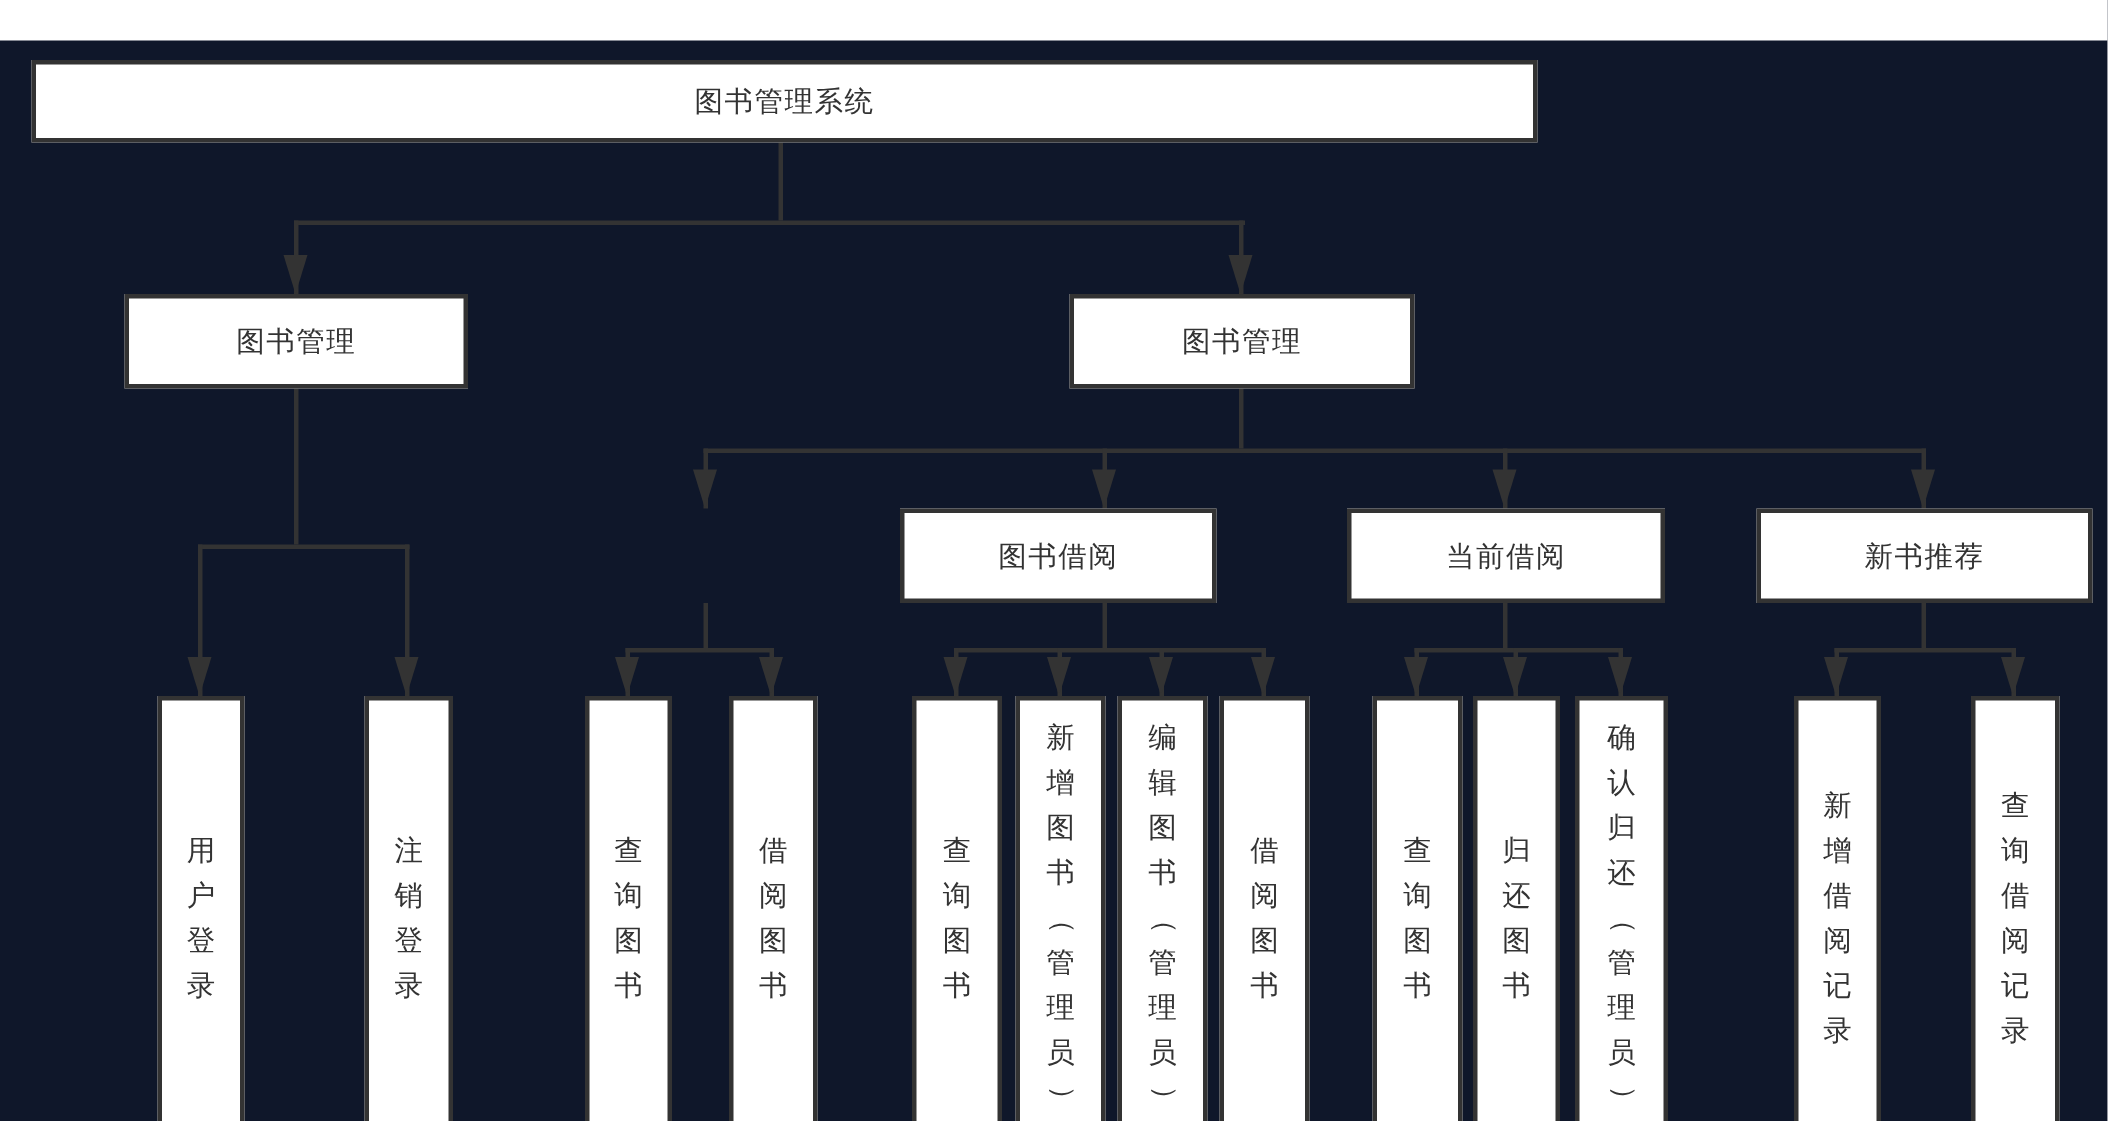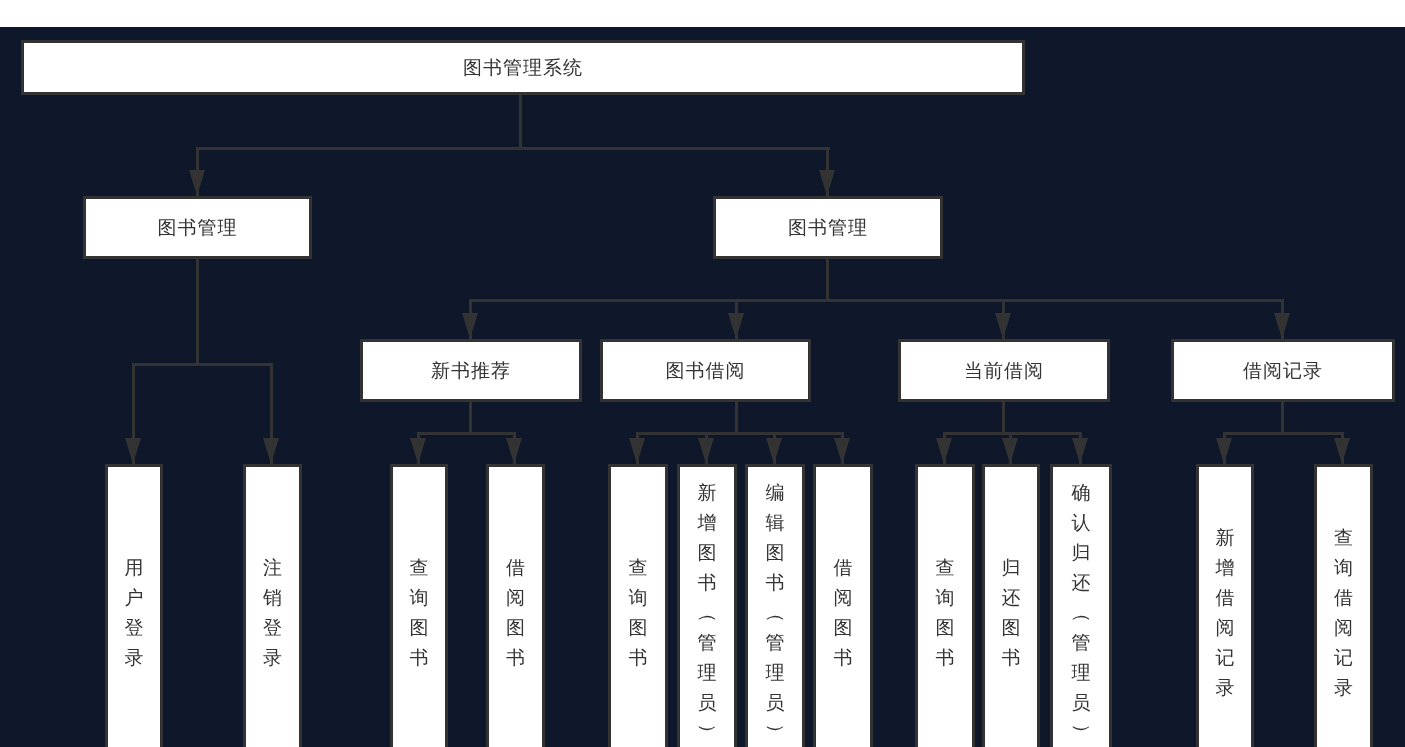--- a/index.html
+++ b/index.html
@@ -94,24 +94,23 @@
   <div class="vline" style="left:1223px;top:405px;height:32px;"></div>
   <div class="arrow" style="left:1216px;top:411px;"></div>
   <div class="vline" style="left:1341px;top:405px;height:32px;"></div>
   <div class="arrow" style="left:1334px;top:411px;"></div>
 
   <div class="hbox" style="left:21px;top:13px;width:1004px;height:55px;">图书管理系统</div>
 
   <div class="hbox" style="left:83px;top:169px;width:229px;height:63px;">图书管理</div>
   <div class="hbox" style="left:713px;top:169px;width:230px;height:63px;">图书管理</div>
 
-  <div class="hbox" style="left:360px;top:312px;width:222px;height:63px;">新书推荐</div>
   <div class="hbox" style="left:600px;top:312px;width:211px;height:63px;">图书借阅</div>
   <div class="hbox" style="left:898px;top:312px;width:212px;height:63px;">当前借阅</div>
-  <div class="hbox" style="left:1171px;top:312px;width:224px;height:63px;">借阅记录</div>
+  <div class="hbox" style="left:1171px;top:312px;width:224px;height:63px;">新书推荐</div>
 
   <div class="vbox" style="left:105px;top:437px;width:58px;height:298px;">
     <span class="vtext">
         <span class="vchar">用</span>
         <span class="vchar">户</span>
         <span class="vchar">登</span>
         <span class="vchar">录</span>
       </span>
   </div>
   <div class="vbox" style="left:243px;top:437px;width:59px;height:298px;">

